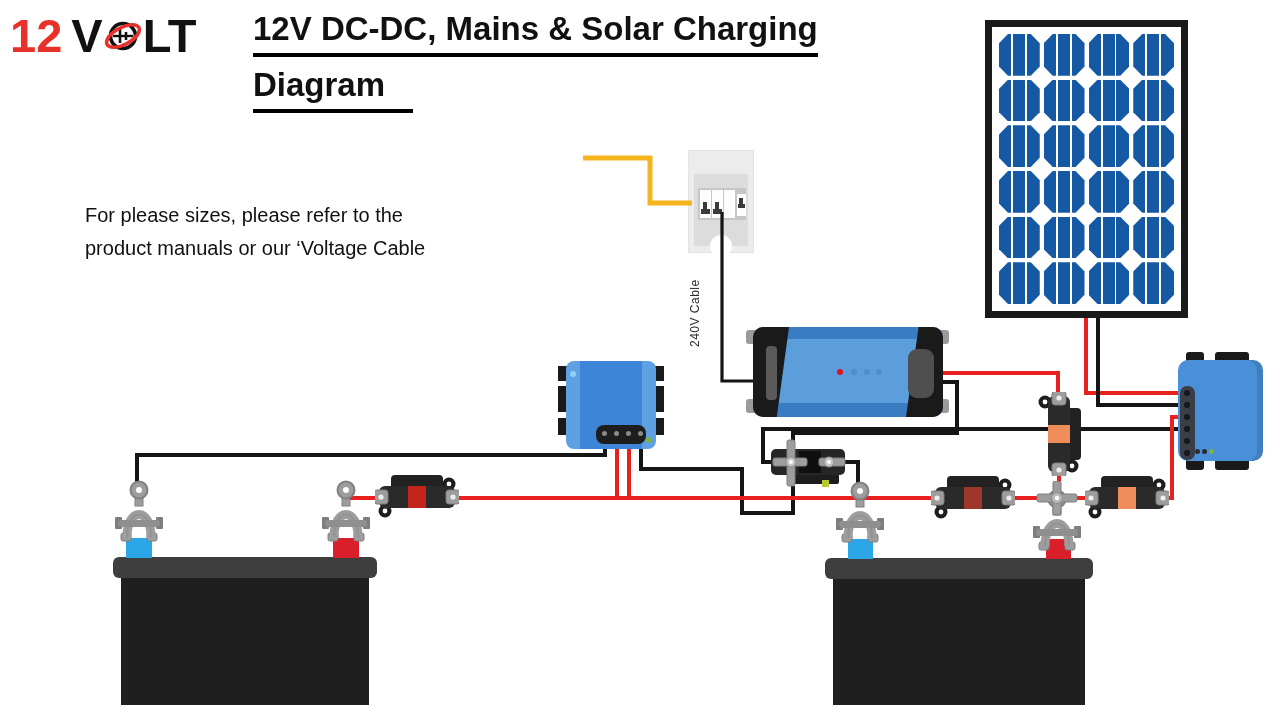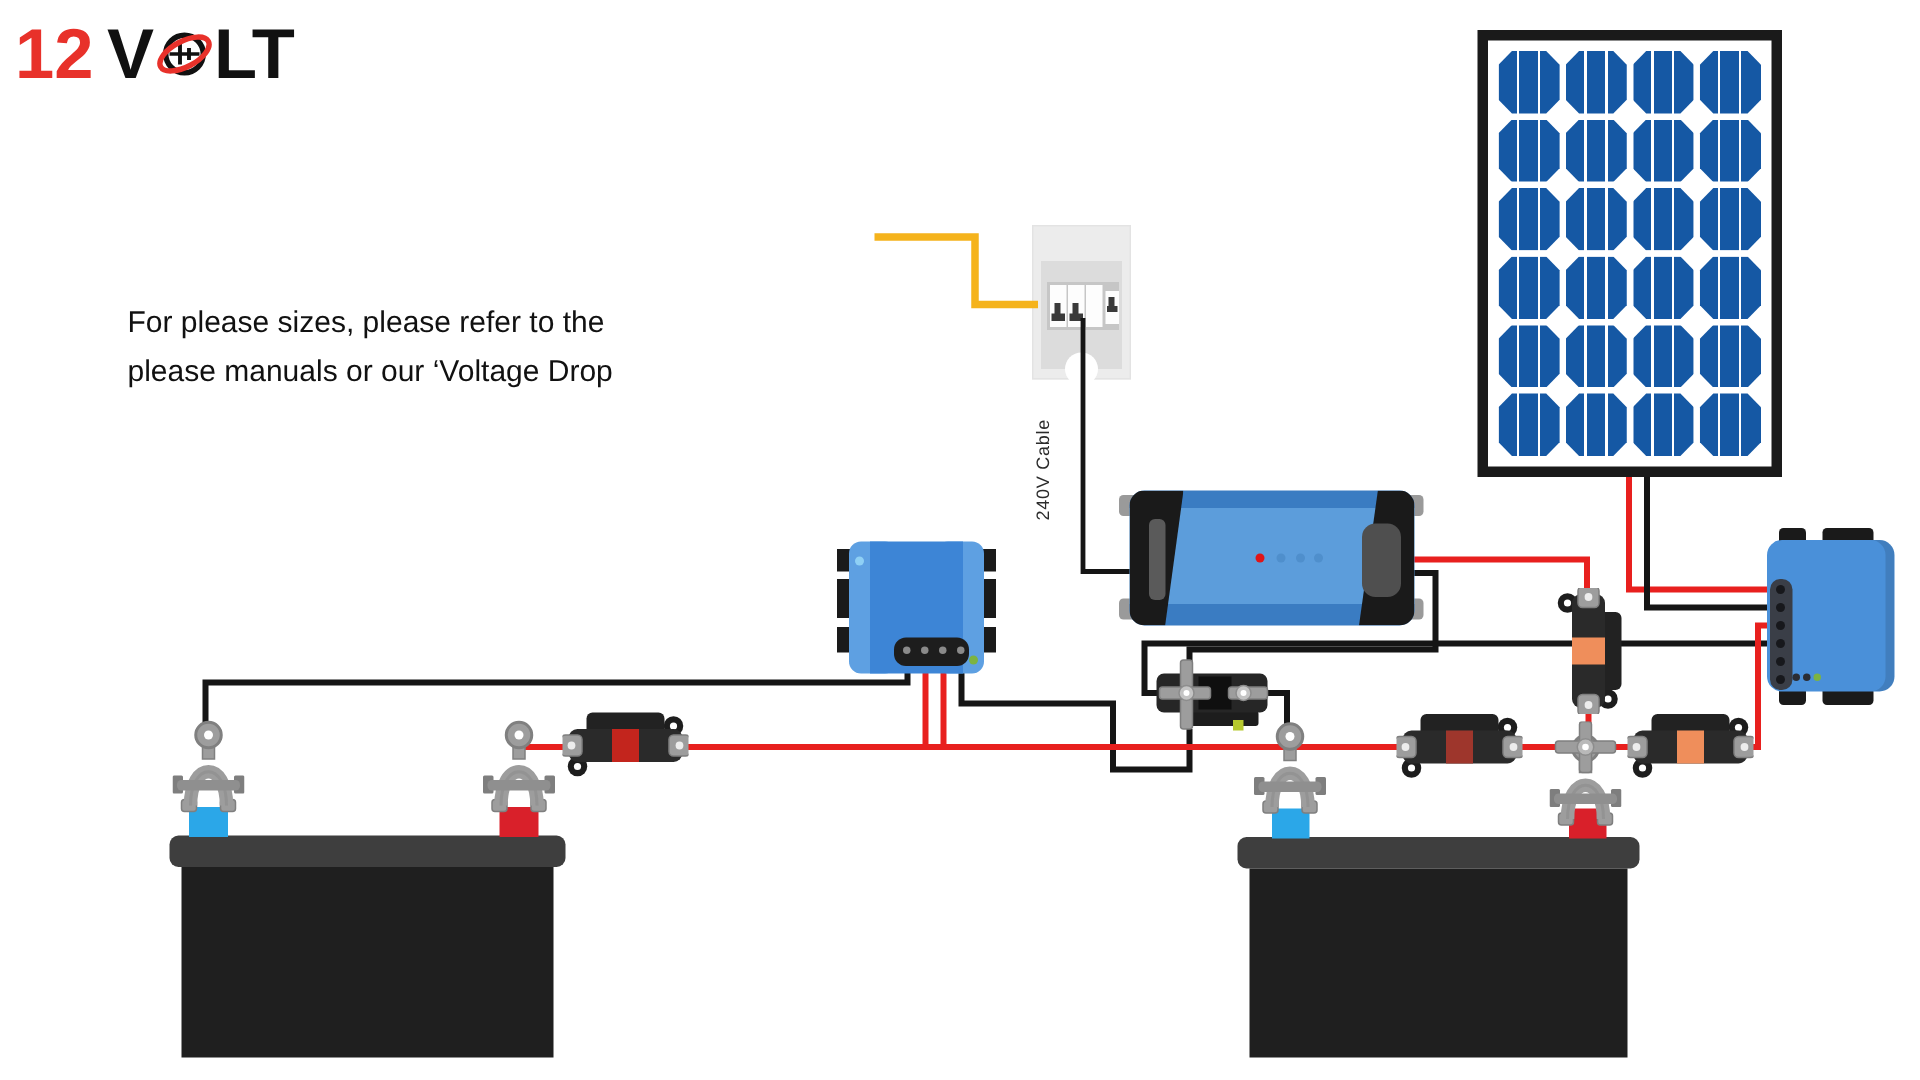--- a/index.html
+++ b/index.html
@@ -108,24 +108,28 @@
         <circle cx="19" cy="19" r="12.5" fill="#fff" stroke="#111" stroke-width="3.6"></circle>
         <line x1="9" y1="19" x2="29" y2="19" stroke="#111" stroke-width="2.4"></line>
         <line x1="16" y1="12" x2="16" y2="26" stroke="#111" stroke-width="2.6"></line>
         <line x1="22" y1="15" x2="22" y2="23" stroke="#111" stroke-width="2.6"></line>
         <ellipse cx="19" cy="19" rx="18" ry="8.5" fill="none" stroke="var(--logo-red)" stroke-width="3.6" transform="rotate(-28 19 19)"></ellipse>
       </svg>
       <span>LT</span>
     </div>
   </div>
 
+  <div id="title" class="abs">
+    <span class="tl">12V DC-DC, Mains &amp; Solar Charging</span><br>
+    <span class="tl tl2">Diagram</span>
+  </div>
 
   <div id="note" class="abs">
     <span>For please sizes, please refer to the</span>
-    <span>please manuals or our ‘Voltage Drop</span>
+    <span>product manuals or our ‘Voltage Cable</span>
   </div>
 
   <div class="abs unit-outer" style="left:688px;top:150px;width:66px;height:103px;">
     <div class="abs unit-inner" style="left:6px;top:24px;width:54px;height:72px;"></div>
     <div class="abs unit-notch" style="left:22px;top:85px;width:22px;height:22px;"></div>
     <div class="abs unit-strip" style="left:10px;top:38px;width:48px;height:32px;"></div>
     <div class="brk" style="left:12px;top:40px;width:11px;height:28px;"></div>
     <div class="brk" style="left:24px;top:40px;width:11px;height:28px;"></div>
     <div class="brk" style="left:36px;top:40px;width:11px;height:28px;"></div>
     <div class="brk" style="left:49px;top:44px;width:9px;height:22px;"></div>

